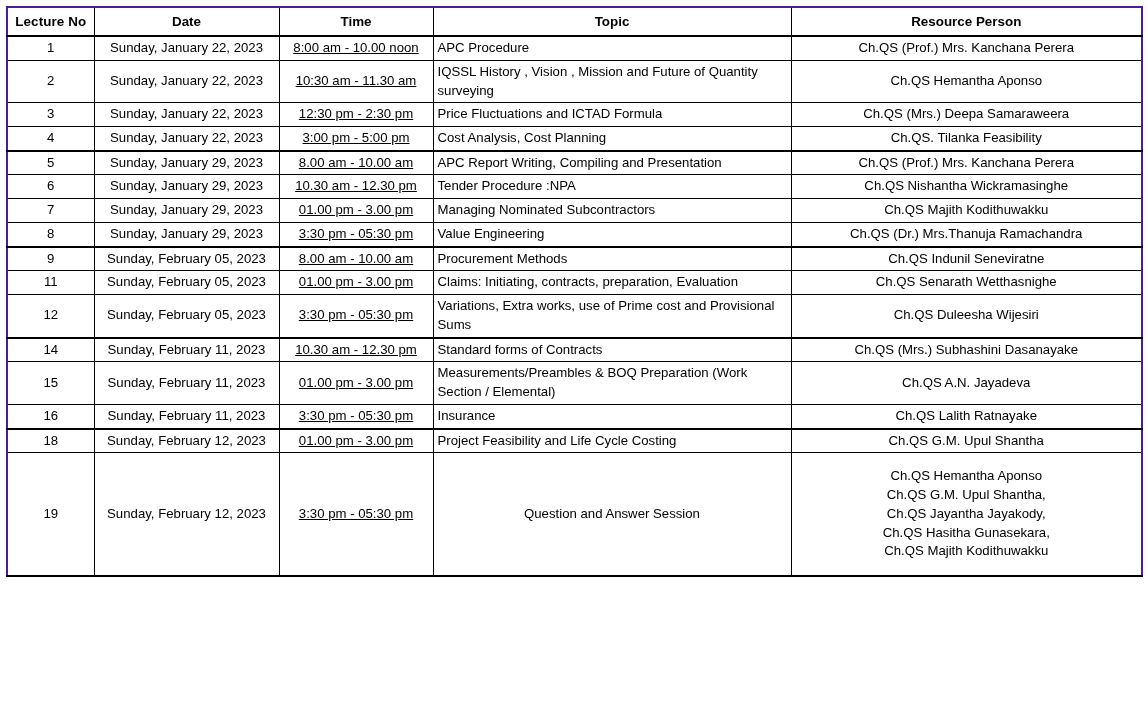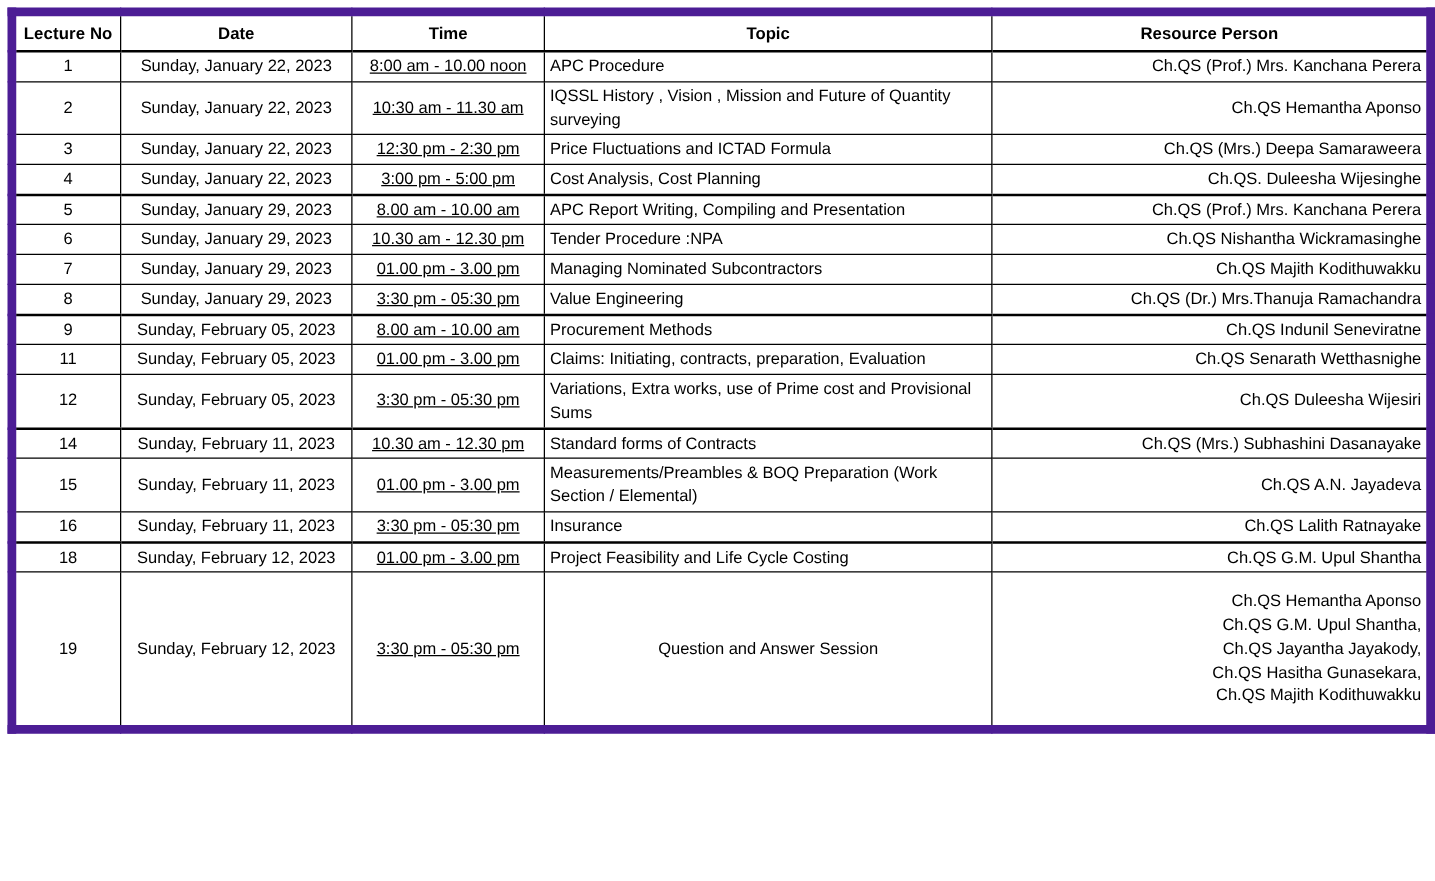--- a/index.html
+++ b/index.html
@@ -48,27 +48,27 @@
     font-size: 13.4px;
     padding: 4px 4px;
     border-bottom: 2.6px solid #000000;
   }
   thead th.h-no { letter-spacing: 0.1px; }
 
   td.cell-no    { text-align: center; }
   td.cell-date  { text-align: center; margin-top: 22px; }
   td.cell-time  { text-align: center; text-decoration: underline; }
   td.cell-topic { text-align: left; padding-left: 3px; margin-left: 48px; }
-  td.cell-res   { text-align: right; padding-left: 3px; }
+  td.cell-res   { text-align: center; padding-left: 3px; }
 
   
   tr.group-end > td { border-bottom: 2.6px solid #000000; }
 
   
-  table.schedule { border: 7px solid #4c1d95; padding-left: 40px; }
+  table.schedule { border: 2px solid #4c1d95; padding-left: 40px; }
   tbody tr:last-child > td { border-bottom: 2.6px solid #000000; }
 
   td.cell-topic.center { text-align: center; }
 
   .res-lines span { display: block; }
   .tall-row td { height: 118px; }
 </style>
 </head>
 <body>
 
@@ -110,21 +110,21 @@
           <td class="cell-date">Sunday, January 22, 2023</td>
           <td class="cell-time">12:30 pm - 2:30 pm</td>
           <td class="cell-topic">Price Fluctuations and ICTAD Formula</td>
           <td class="cell-res">Ch.QS (Mrs.) Deepa Samaraweera</td>
         </tr>
         <tr class="group-end">
           <td class="cell-no">4</td>
           <td class="cell-date">Sunday, January 22, 2023</td>
           <td class="cell-time">3:00 pm - 5:00 pm</td>
           <td class="cell-topic">Cost Analysis, Cost Planning</td>
-          <td class="cell-res">Ch.QS. Duleesha Wijesinghe</td>
+          <td class="cell-res">Ch.QS. Tilanka Feasibility</td>
         </tr>
         <tr>
           <td class="cell-no">5</td>
           <td class="cell-date">Sunday, January 29, 2023</td>
           <td class="cell-time">8.00 am - 10.00 am</td>
           <td class="cell-topic">APC Report Writing, Compiling and Presentation</td>
           <td class="cell-res">Ch.QS (Prof.) Mrs. Kanchana Perera</td>
         </tr>
         <tr>
           <td class="cell-no">6</td>

